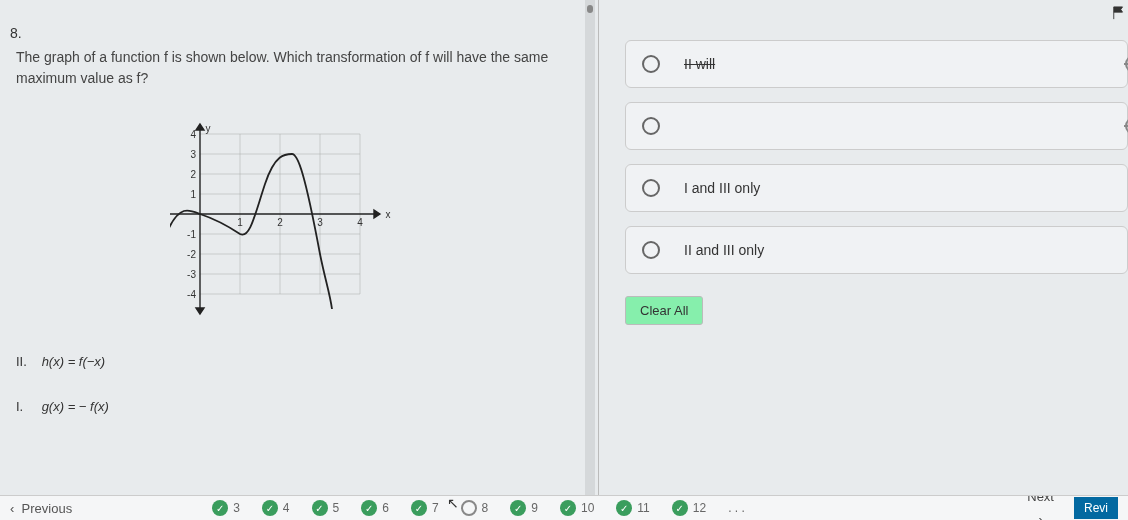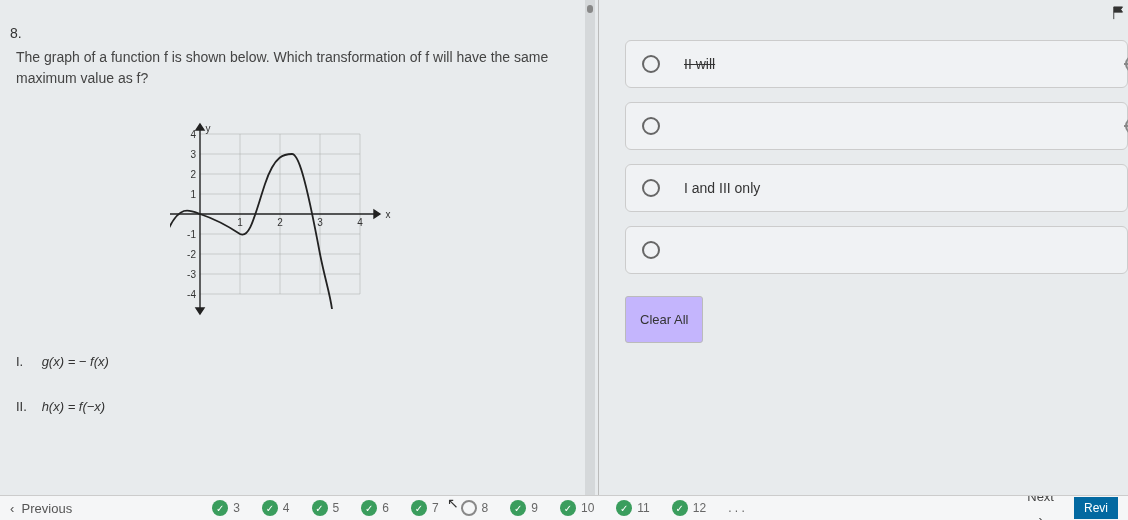--- a/index.html
+++ b/index.html
@@ -97,24 +97,24 @@
       justify-content: center;
     }
     .strike-icon::after {
       content: '';
       width: 20px;
       height: 2px;
       background: #888;
       position: absolute;
     }
     .clear-all-btn {
-      background: #c4b5fd;
+      background: #86efac;
       border: 1px solid #bbb;
       border-radius: 3px;
-      padding: 15px 14px;
+      padding: 6px 14px;
       font-size: 13px;
       color: #333;
       margin-top: 8px;
     }
     .scrollbar {
       position: absolute;
       right: 0;
       top: 0;
       width: 10px;
       height: 100%;
@@ -269,26 +269,26 @@
           <text x="218" y="104">x</text>
           <text x="38" y="18">y</text>
         </g>
 
         <path d="M -2 116 C 10 90, 20 96, 30 100 C 45 105, 55 110, 70 120 C 80 125, 85 100, 95 70 C 105 40, 115 40, 122 40 C 128 40, 135 60, 150 140 C 155 165, 160 180, 162 195" fill="none" stroke="#222" stroke-width="1.8"></path>
       </svg>
     </div>
 
     <div class="statements">
       <div class="statement">
+        <span class="label">II.</span>
+        <span>h(x) = f(−x)</span>
+      </div>
+      <div class="statement">
         <span class="label">I.</span>
         <span>g(x) = − f(x)</span>
-      </div>
-      <div class="statement">
-        <span class="label">II.</span>
-        <span>h(x) = f(−x)</span>
       </div>
     </div>
 
     <div class="scrollbar">
       <div class="scrollbar-thumb"></div>
     </div>
   </div>
 
   <div class="divider"></div>
 
@@ -301,20 +301,21 @@
     <div class="answer-option">
       <div class="radio"></div>
       <div class="strike-icon"></div>
     </div>
     <div class="answer-option">
       <div class="radio"></div>
       <div class="option-text">I and III only</div>
     </div>
     <div class="answer-option">
       <div class="radio"></div>
+      <div class="option-text">II and III only</div>
     </div>
     <button class="clear-all-btn">Clear All</button>
   </div>
 </div>
 
 <div class="flag-icon">
   <svg viewBox="0 0 16 16">
       <path d="M2 1 v14 M2 1 h10 l-2 3 l2 3 h-10" fill="#333" stroke="#333" stroke-width="1"></path>
     </svg>
 </div>

